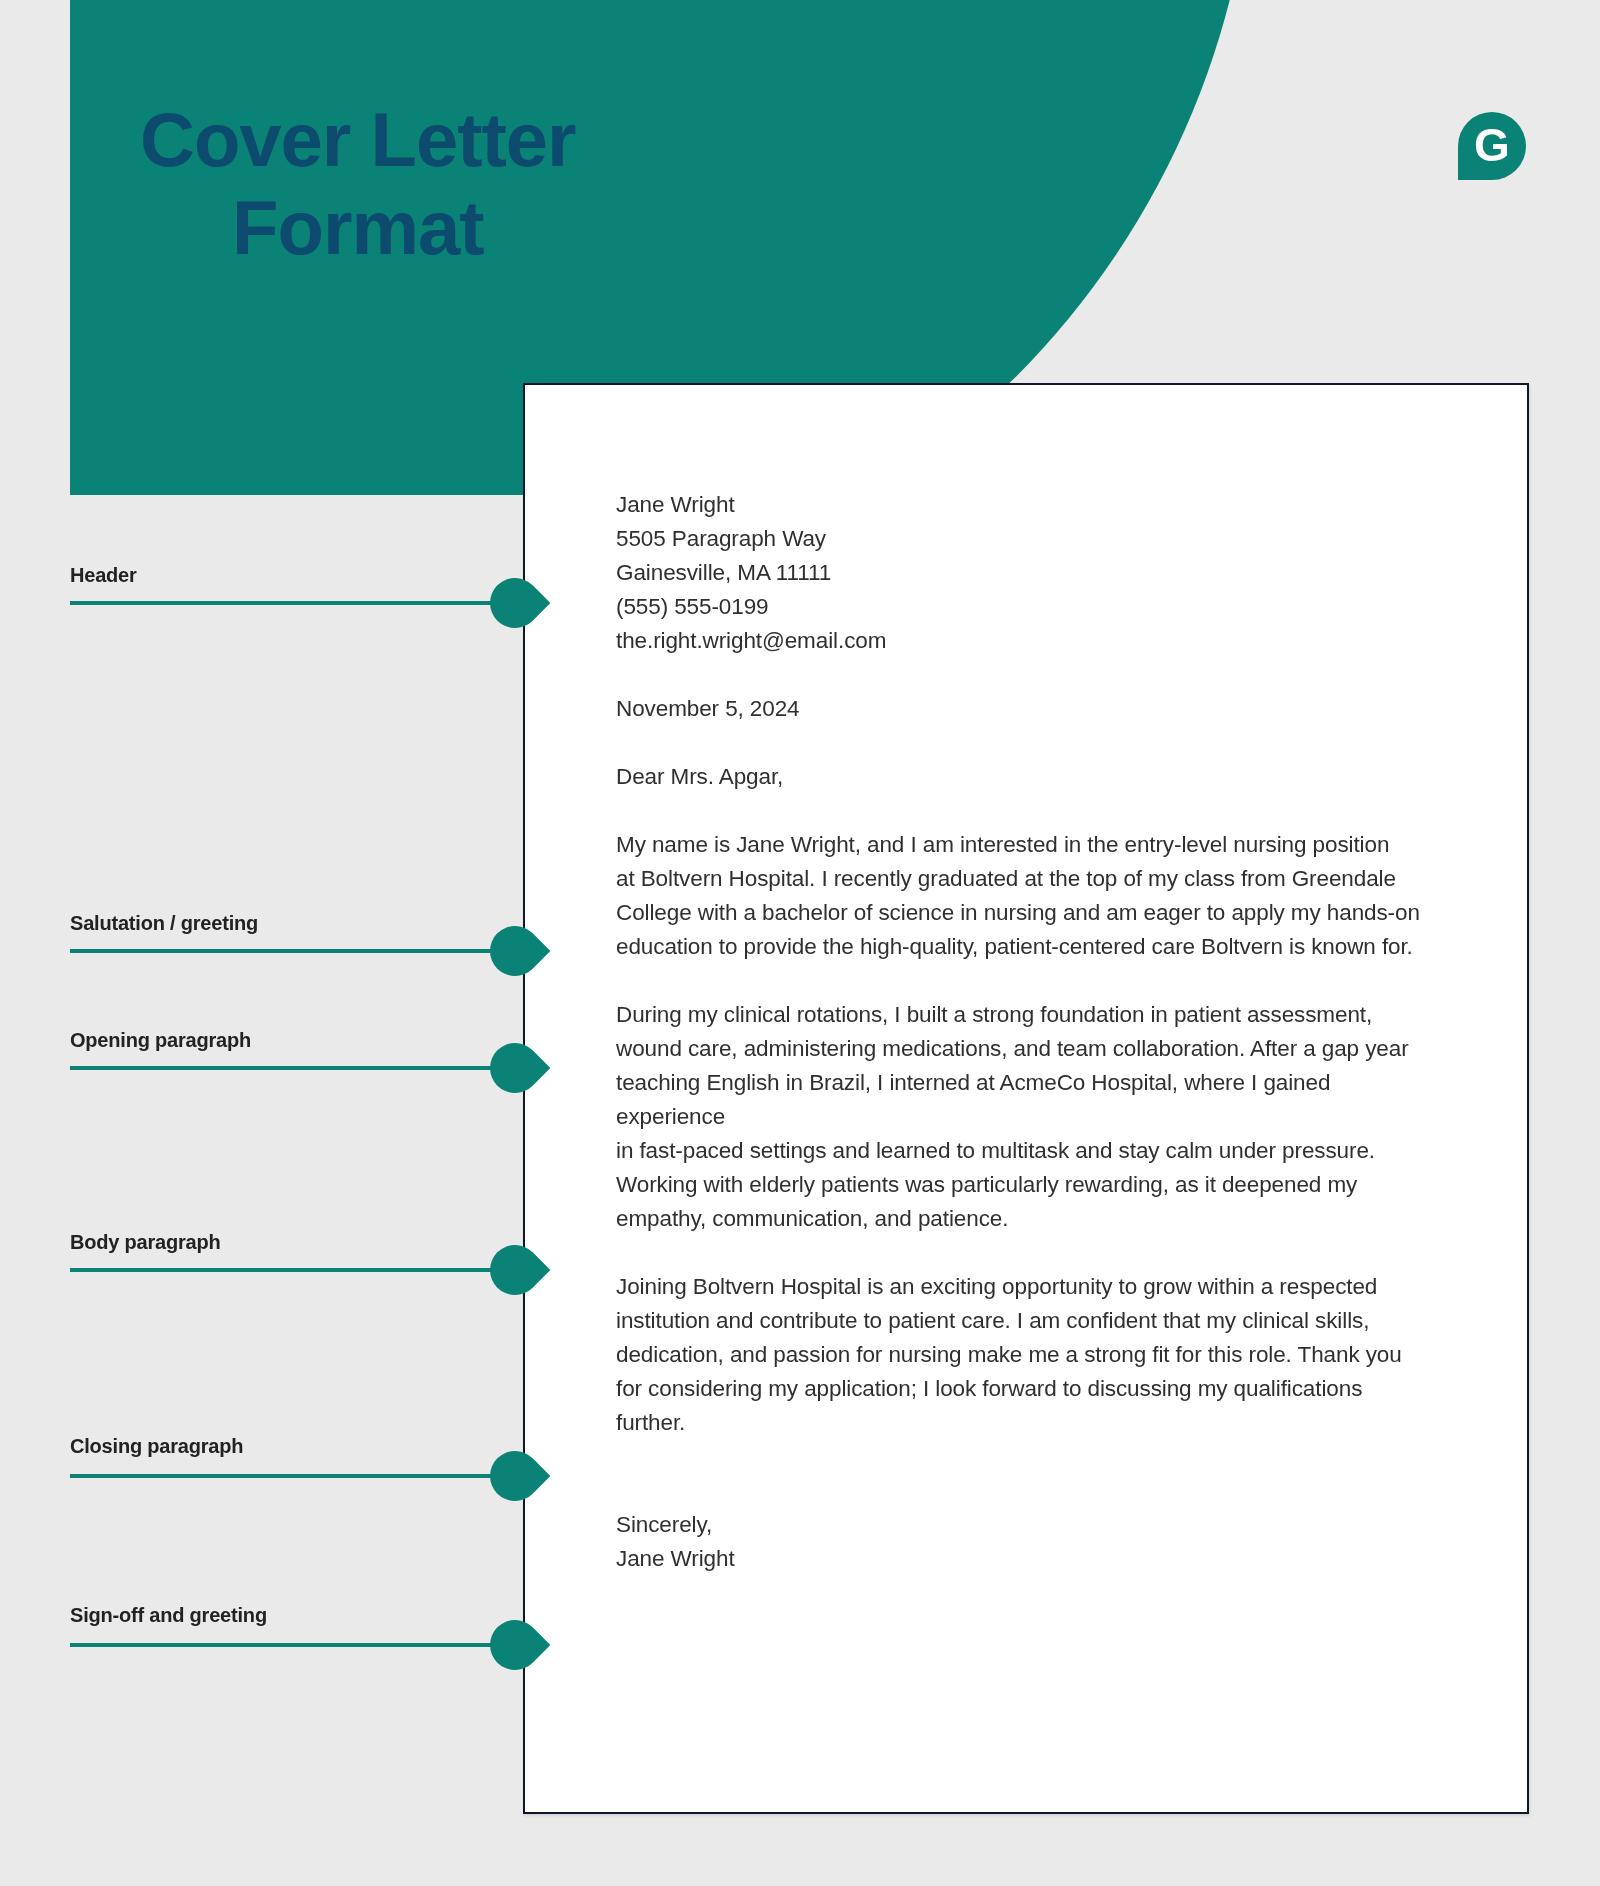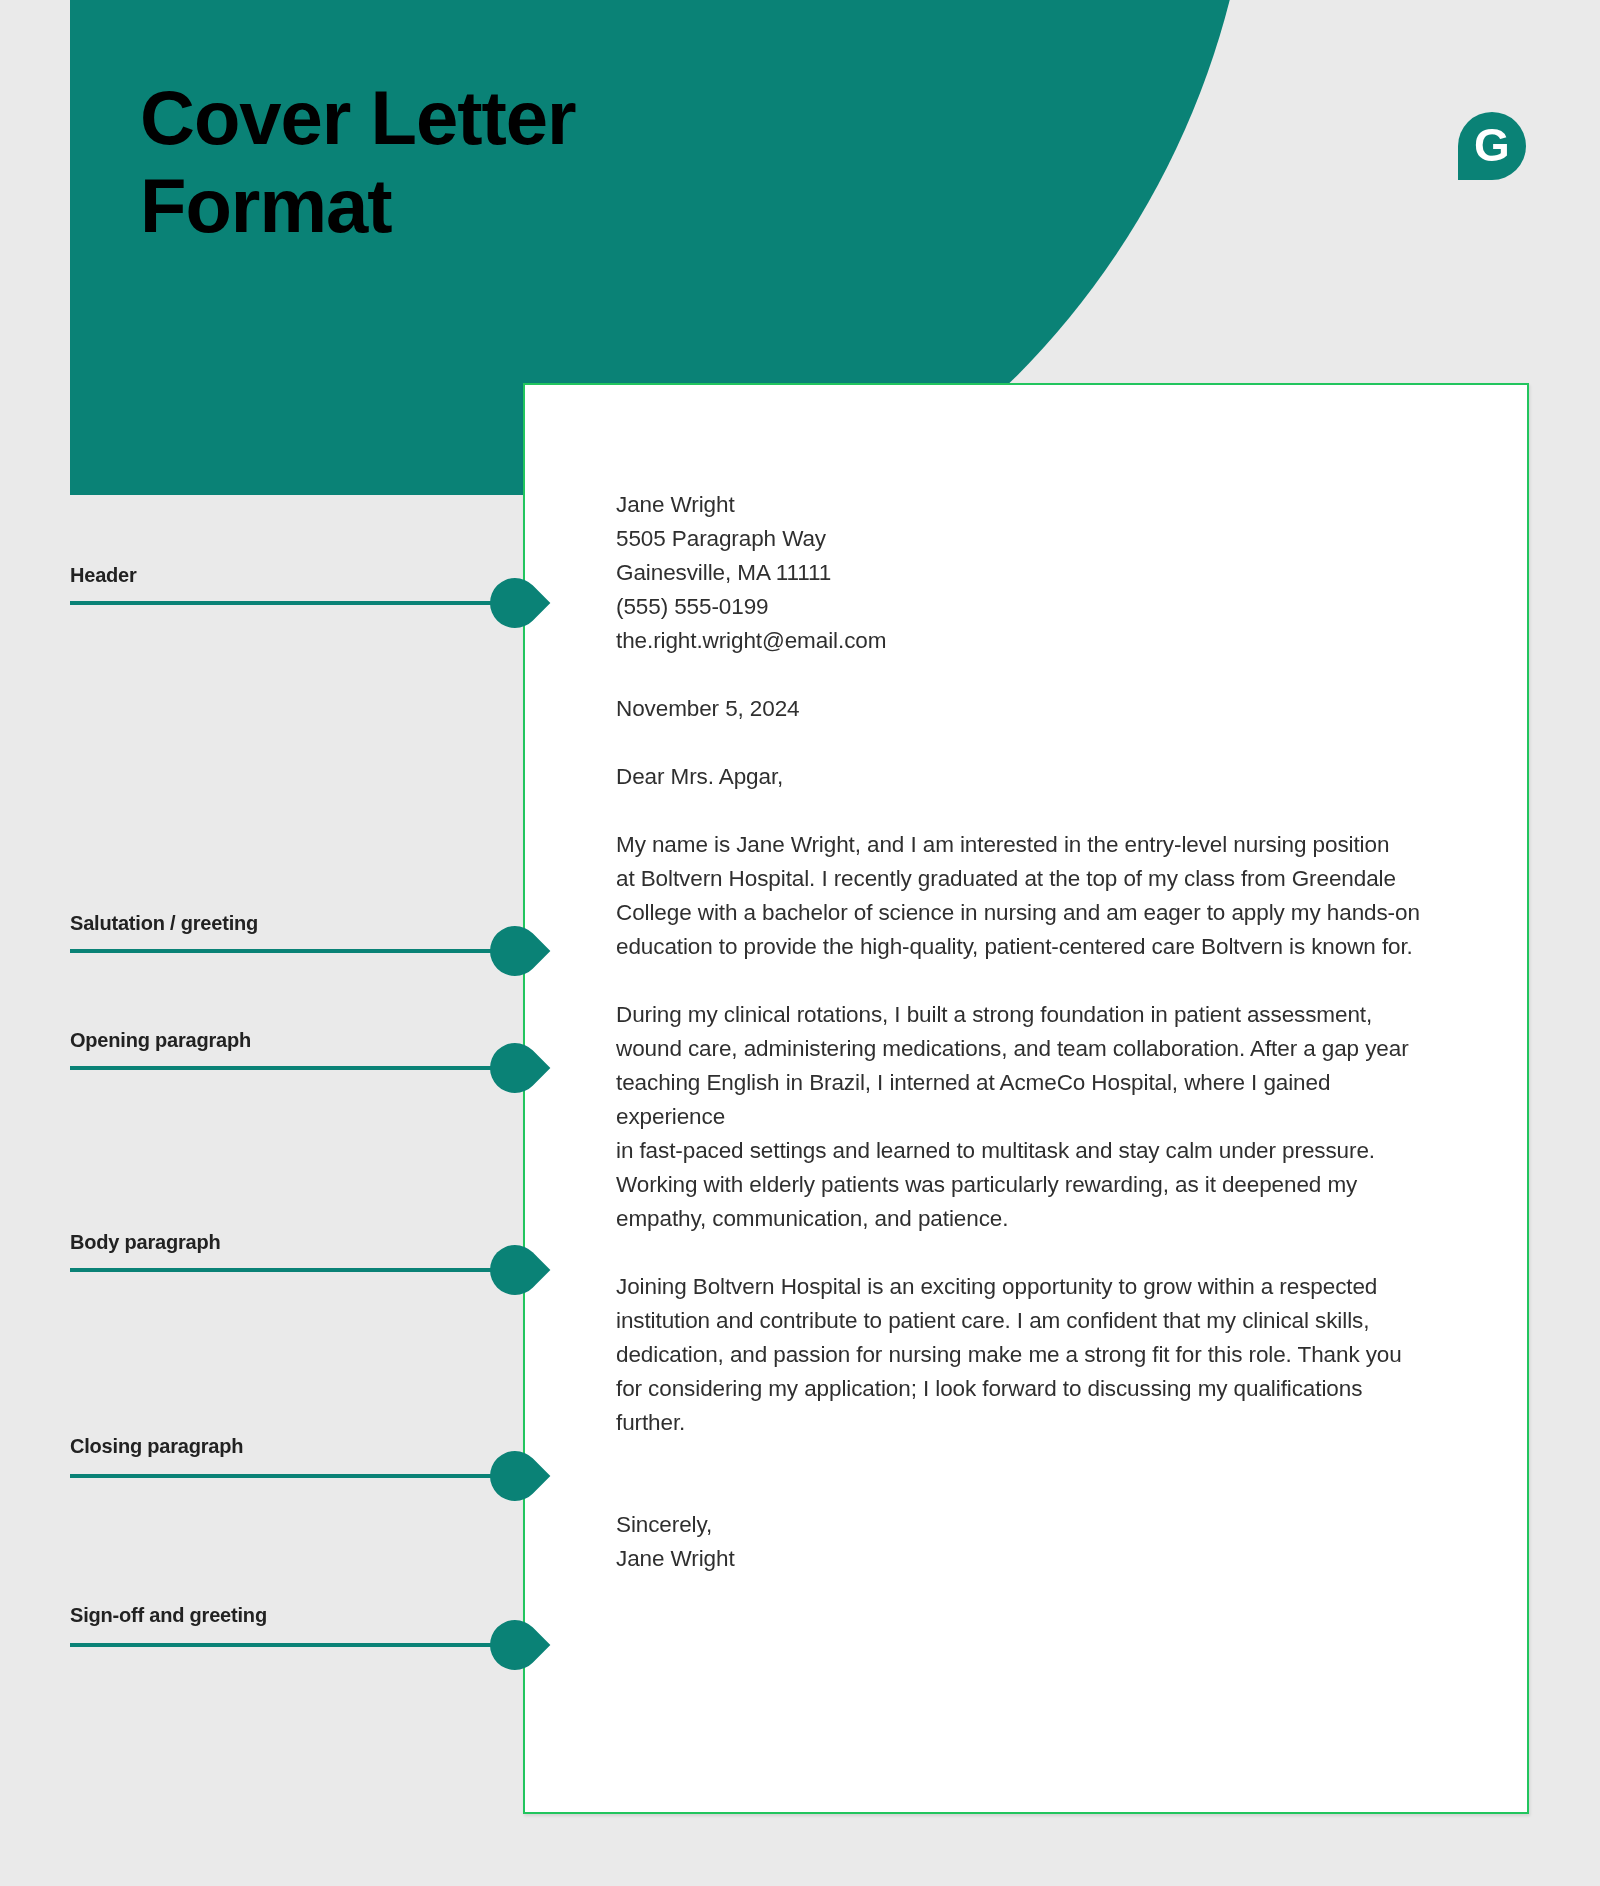--- a/index.html
+++ b/index.html
@@ -8,35 +8,35 @@
     background:#EAEAEA;font-family:"Liberation Sans",sans-serif;
     -webkit-font-smoothing:antialiased;
   }
   
   .teal-wrap{position:absolute;left:70px;top:0;width:1530px;height:495px;overflow:hidden;}
   .teal-rect{position:absolute;left:0;top:0;width:455px;height:495px;background:#0A8276;}
   .teal-circle{position:absolute;left:-455px;top:-1022px;width:1640px;height:1640px;
     border-radius:50%;background:#0A8276;}
   
   .title{
-    position:absolute;left:140px;top:74px;color:#000000;
+    position:absolute;left:140px;top:96px;color:#0c4a6e;
     font-size:76px;line-height:88px;font-weight:700;letter-spacing:-1px;
-    white-space:pre-line;z-index:3;
+    white-space:pre-line;z-index:3;text-align:center;
   }
   
   .logo{
     position:absolute;left:1458px;top:112px;width:68px;height:68px;
     background:#0A8276;border-radius:50% 50% 50% 0;z-index:3;
     display:flex;align-items:center;justify-content:center;
   }
   .logo span{color:#ffffff;font-size:46px;font-weight:700;line-height:1;margin-top:-2px;}
   
   .paper{
     position:absolute;left:523px;top:383px;width:1006px;height:1431px;
-    box-sizing:border-box;background:#ffffff;border:2px solid #22c55e;
+    box-sizing:border-box;background:#ffffff;border:2px solid #0f172a;
     box-shadow:1px 2px 3px rgba(0,0,0,0.10);
     padding:103px 106px 0 91px;z-index:2;
     color:#2F2F2F;font-size:22.5px;line-height:34px;letter-spacing:-0.1px;
   }
   .block{margin:0 0 34px 0;white-space:pre-line;}
   .block.extra-gap{margin-top:68px;}
   
   .ann-label{
     position:absolute;left:70px;color:#222222;font-size:20px;line-height:36px;
     font-weight:700;letter-spacing:-0.2px;z-index:4;

